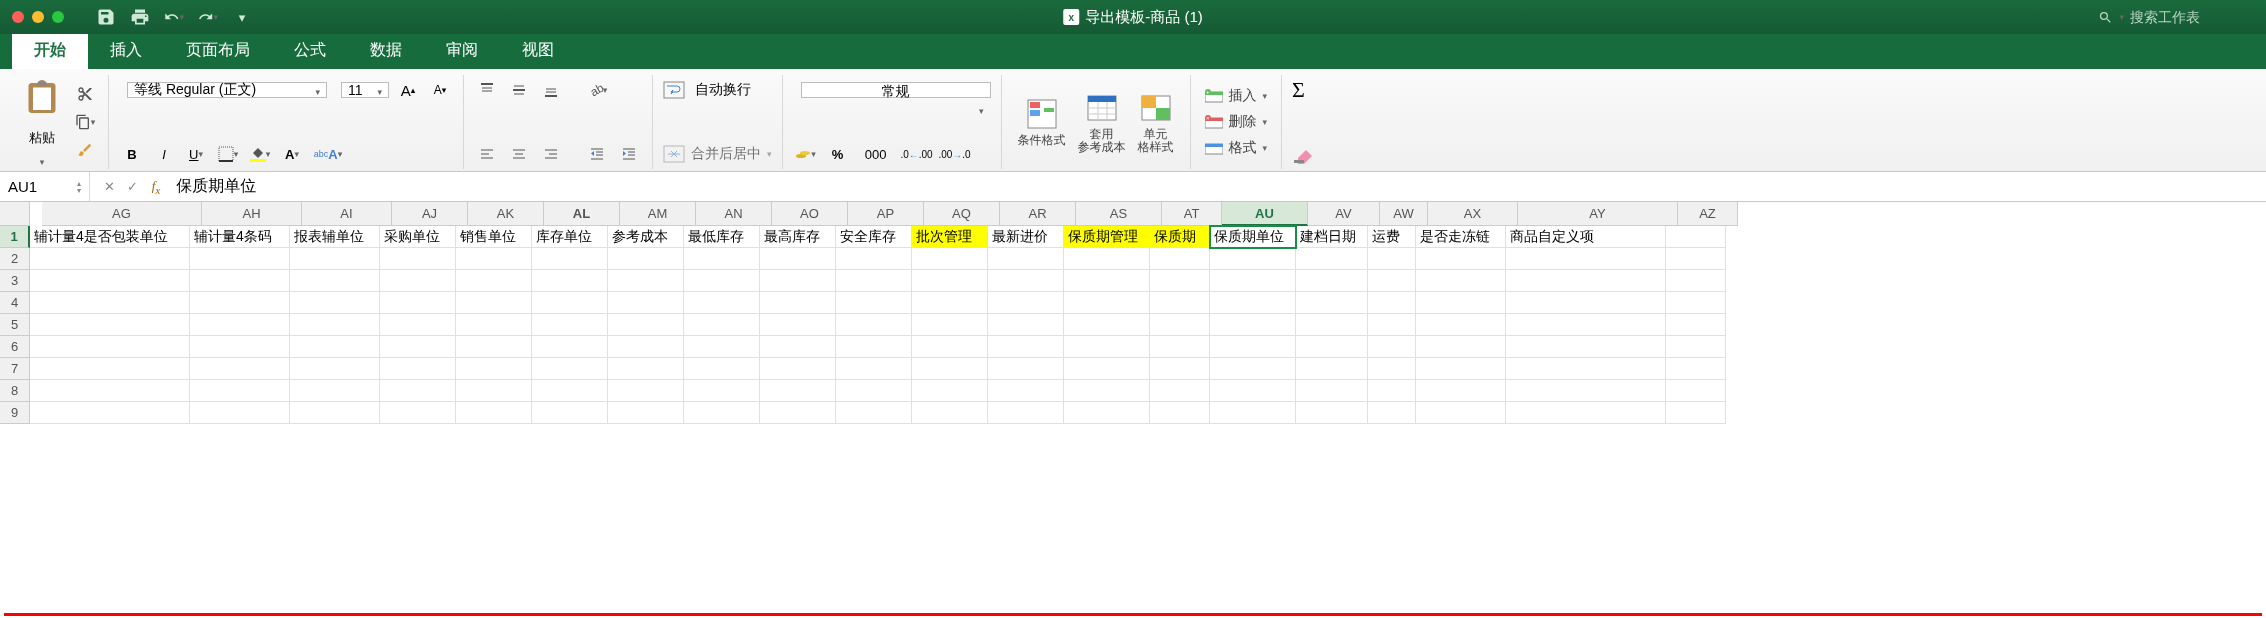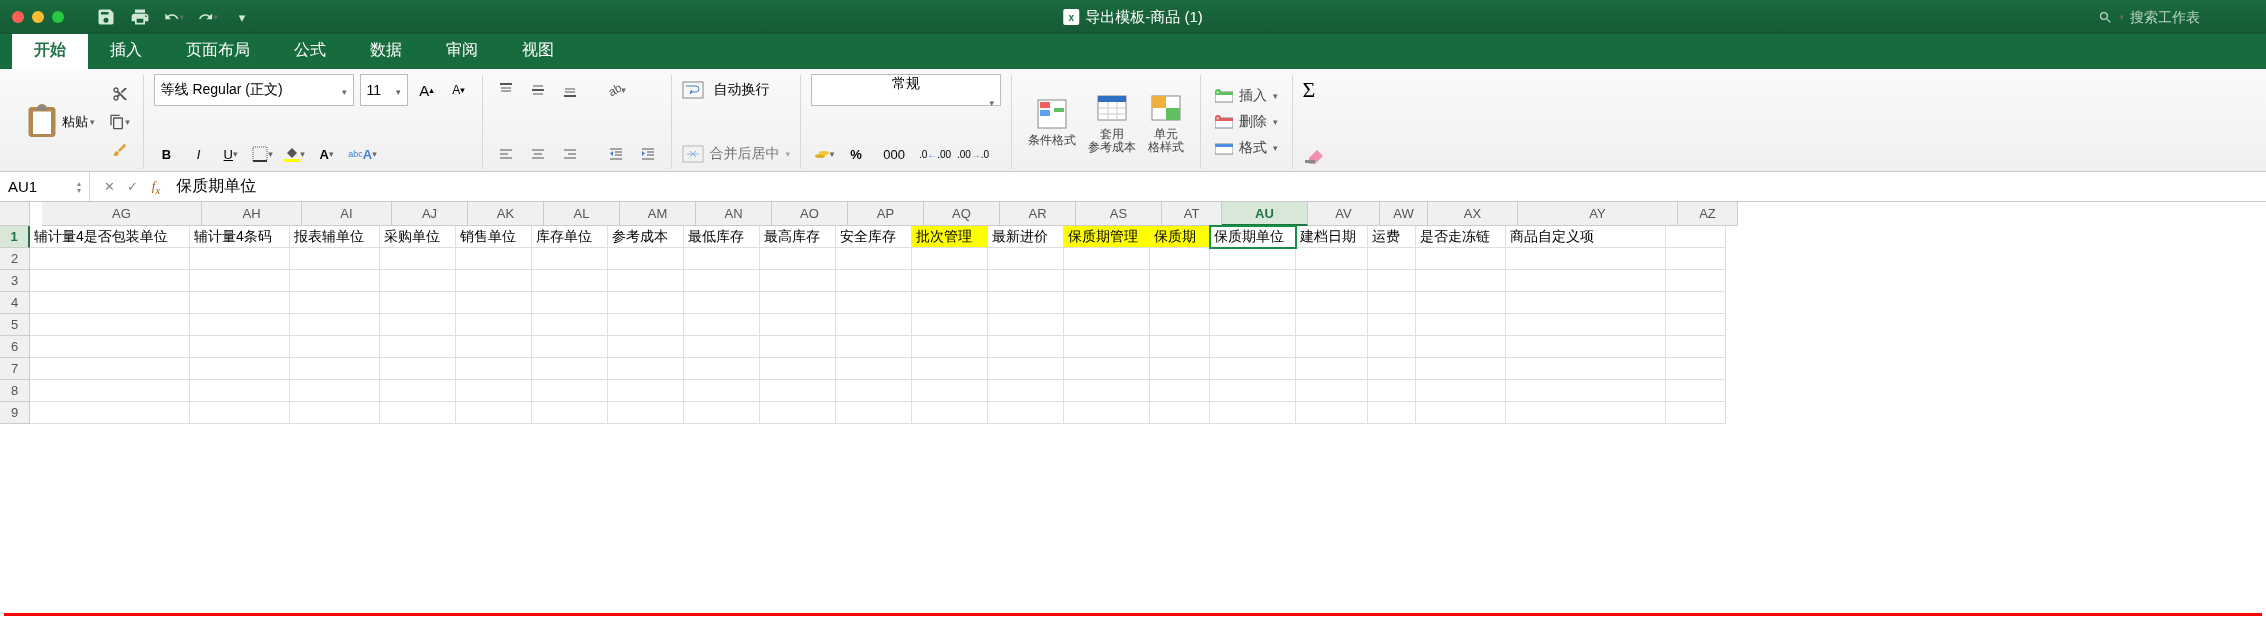--- a/index.html
+++ b/index.html
@@ -20,25 +20,25 @@
 
   
   .tabs { height: 35px; background: #176c3e; display: flex; align-items: flex-end; padding-left: 12px; }
   .tab { padding: 8px 22px; color: #fff; font-size: 16px; cursor: pointer; }
   .tab.active { background: #fff; color: #217346; font-weight: 600; border-radius: 2px 2px 0 0; }
 
   
   .ribbon { height: 103px; background: linear-gradient(#fafafa,#f0f0f0); border-bottom: 1px solid #c8c8c8; display: flex; padding: 6px 8px 2px; gap: 0; }
   .group { border-right: 1px solid #d8d8d8; padding: 0 10px; display: flex; flex-direction: column; justify-content: space-between; }
   .group-row { display: flex; align-items: center; gap: 6px; height: 30px; }
-  .paste-big { display: flex; flex-direction: row; align-items: center; gap: 2px; padding: 2px 6px; cursor: pointer; text-align: center; }
+  .paste-big { display: flex; flex-direction: column; align-items: center; gap: 10px; padding: 2px 6px; cursor: pointer; text-align: center; }
   .paste-icon { width: 36px; height: 42px; }
   .btn { width: 26px; height: 24px; border: 1px solid transparent; border-radius: 3px; display: flex; align-items: center; justify-content: center; cursor: pointer; background: transparent; }
   .btn svg { width: 16px; height: 16px; }
-  .select { height: 32px; border: 1px solid #bcbcbc; background: #fff; display: flex; align-items: center; padding: 0 6px; font-size: 14px; cursor: pointer; }
+  .select { height: 16px; border: 1px solid #bcbcbc; background: #fff; display: flex; align-items: center; padding: 0 6px; font-size: 14px; cursor: pointer; margin-left: 8px; }
   .select .caret { margin-left: auto; }
   .font-name { width: 200px; }
   .font-size { width: 48px; }
   .big-col { display: flex; flex-direction: column; align-items: center; gap: 2px; cursor: pointer; padding: 2px 6px; }
   .big-col svg { width: 36px; height: 36px; }
   .big-col .lbl { font-size: 12px; color: #444; text-align: center; line-height: 1.1; }
   .number-fmt { width: 190px; flex-direction: column; }
   .cells-row { display:flex; align-items:center; gap:6px; font-size:14px; color:#444; cursor:pointer; padding: 2px 4px;}
   .cells-row svg { width:18px; height:14px; }
 
@@ -456,21 +456,21 @@
 
 <div>
   <div style="display:flex;gap:12px;">
     <div class="corner"></div>
     <div class="col-headers" id="col-headers">
         <div class="ch" style="width: 160px;">AG</div>
         <div class="ch" style="width: 100px;">AH</div>
         <div class="ch" style="width: 90px;">AI</div>
         <div class="ch" style="width: 76px;">AJ</div>
         <div class="ch" style="width: 76px;">AK</div>
-        <div class="ch" style="width: 76px;">AL</div>
+        <div class="ch" style="width: 76px; font-weight: bold;">AL</div>
         <div class="ch" style="width: 76px;">AM</div>
         <div class="ch" style="width: 76px;">AN</div>
         <div class="ch" style="width: 76px;">AO</div>
         <div class="ch" style="width: 76px;">AP</div>
         <div class="ch" style="width: 76px;">AQ</div>
         <div class="ch" style="width: 76px;">AR</div>
         <div class="ch" style="width: 86px;">AS</div>
         <div class="ch" style="width: 60px;">AT</div>
         <div class="ch active" style="width: 86px;">AU</div>
         <div class="ch" style="width: 72px;">AV</div>

